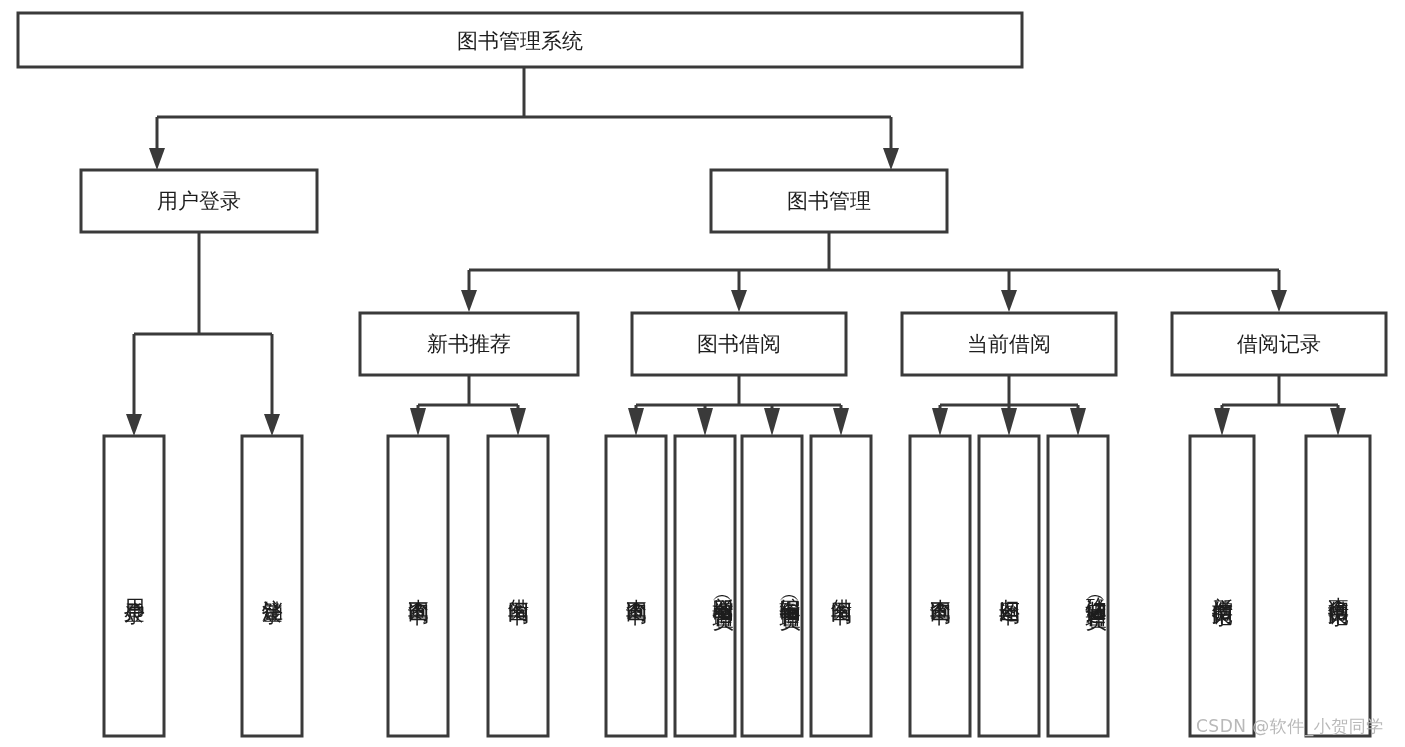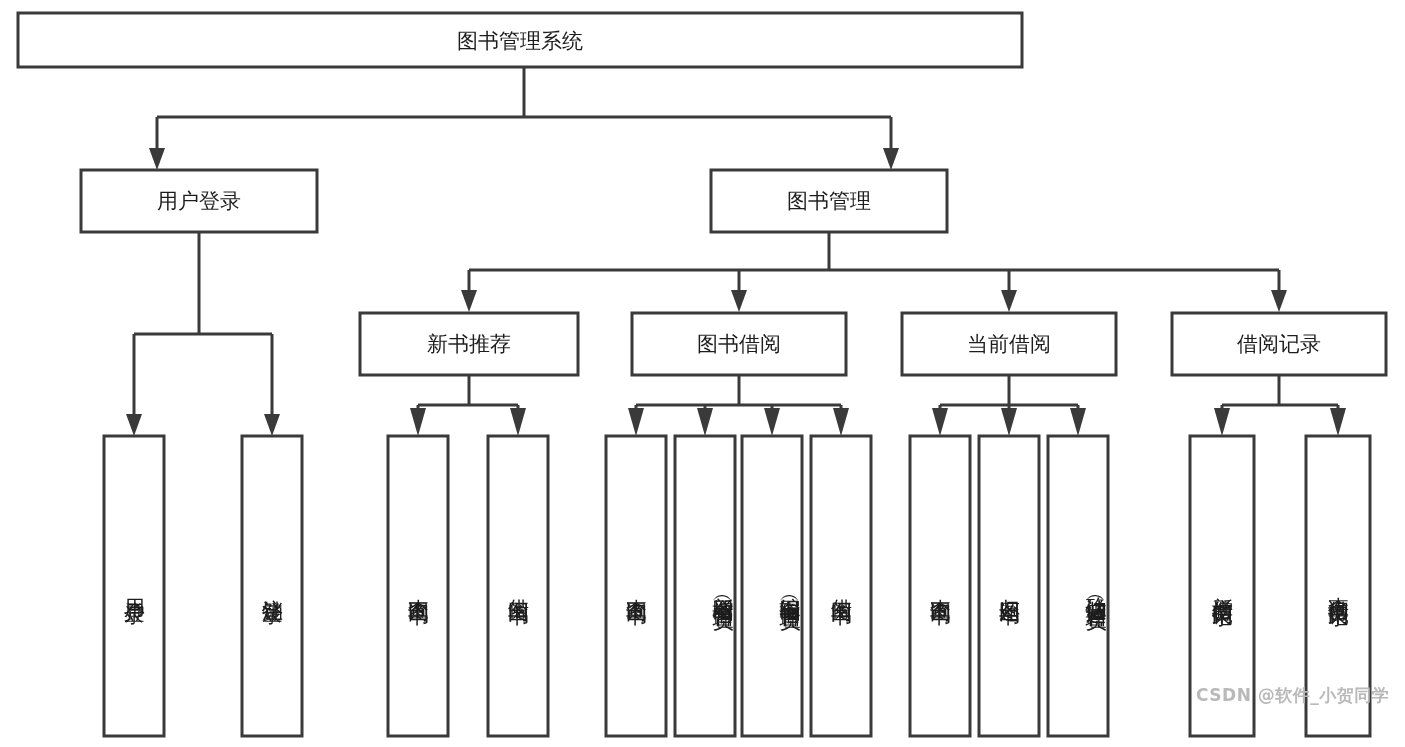--- a/index.html
+++ b/index.html
@@ -223,15 +223,15 @@
   <div class="leaf-label-wrap align-top" style="left:742px; top:436px; width:60px; height:300px;">编辑图书（管理员）</div>
   <div class="leaf-label-wrap" style="left:811px; top:436px; width:60px; height:300px;">借阅图书</div>
 
   <div class="leaf-label-wrap" style="left:910px; top:436px; width:60px; height:300px;">查询图书</div>
   <div class="leaf-label-wrap" style="left:979px; top:436px; width:60px; height:300px;">归还图书</div>
   <div class="leaf-label-wrap align-top" style="left:1048px; top:436px; width:60px; height:300px;">确认归还（管理员）</div>
 
   <div class="leaf-label-wrap" style="left:1190px; top:436px; width:64px; height:300px;">新增借阅记录</div>
   <div class="leaf-label-wrap" style="left:1306px; top:436px; width:64px; height:300px;">查询借阅记录</div>
 
-  <div id="watermark" style="left:1196px; top:684px;font-weight:bold;">CSDN @软件_小贺同学</div>
+  <div id="watermark" style="left:1196px; top:715px;">CSDN @软件_小贺同学</div>
 
 </div>
 
 </body></html>

